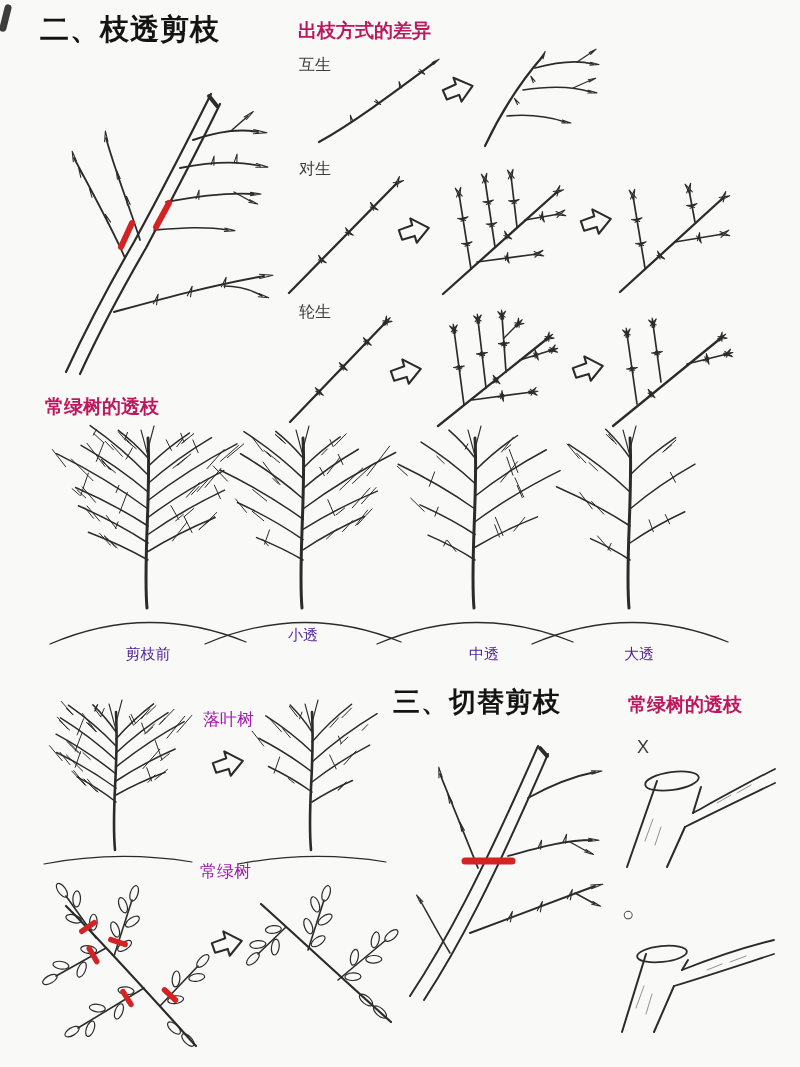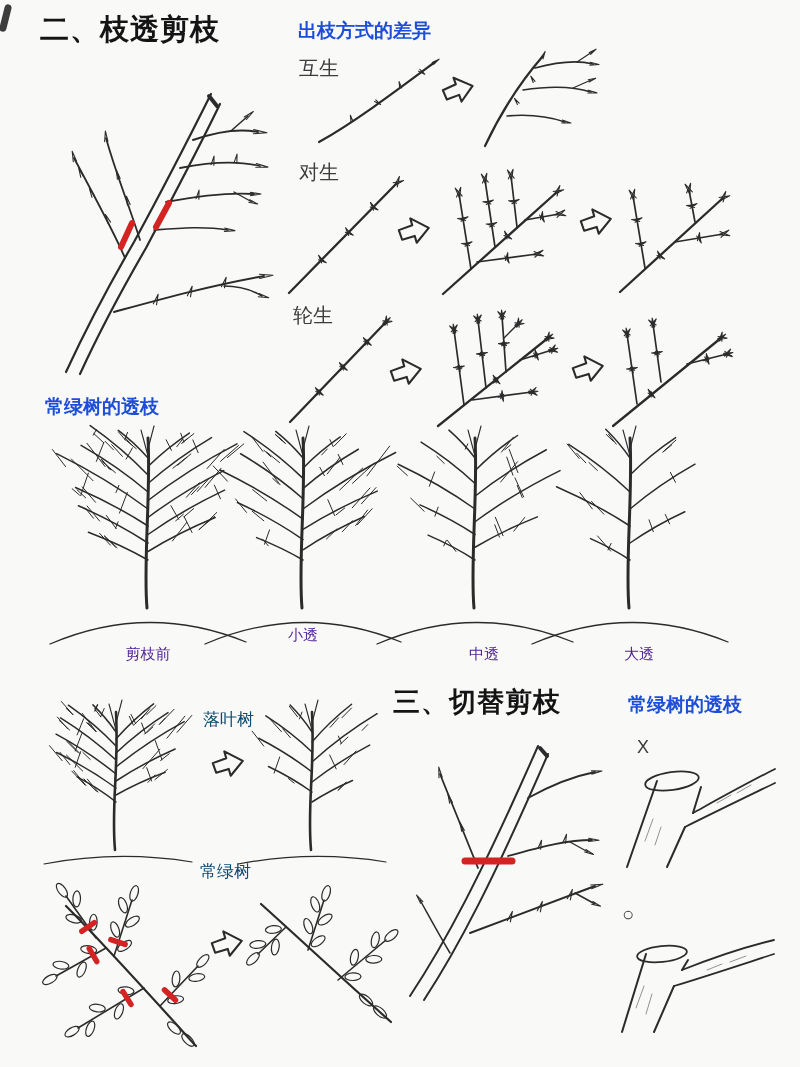--- a/index.html
+++ b/index.html
@@ -2,24 +2,24 @@
 <html><head>
 <meta charset="utf-8">
 <style>
   html,body{margin:0;padding:0;background:#e8e8e8;}
   .page{position:relative;width:800px;height:1067px;background:#f9f9f8;overflow:hidden;
         font-family:"Liberation Sans","DejaVu Sans",sans-serif;color:#222;}
   .abs{position:absolute;white-space:nowrap;}
   svg.art{position:absolute;overflow:visible;}
   .h1{font-size:29px;font-weight:bold;color:#141414;letter-spacing:1px;}
   .h1.big3{font-size:27px;text-align:right;}
-  .h2{font-size:19px;font-weight:bold;color:#1d4ed8;}
-  .lbl{font-size:20px;color:#3c3c3c;}
+  .h2{font-size:19px;font-weight:bold;color:#be185d;}
+  .lbl{font-size:16px;color:#3c3c3c;}
   .cap{font-size:15px;color:#4c1d95;transform:translateX(-50%);}
-  .cap2{font-size:17px;color:#0c4a6e;}
+  .cap2{font-size:17px;color:#a21caf;}
   .mark{font-size:18px;color:#3a3a3a;}
   .mark.circle{font-size:20px;}
   .smudge{position:absolute;left:2px;top:4px;width:7px;height:28px;background:#1c1c1c;
           border-radius:4px;transform:rotate(14deg);opacity:.85;}
 </style>
 </head>
 <body>
 
 <div class="page">
   <div class="smudge"></div>
@@ -167,21 +167,21 @@
       <path d="M79.8255718685507 28.91982935808507L71.5160654341864 29.579926580375815L79.62808784800546 31.497924985827407" fill="none" stroke="#2b2b2b" stroke-width="1.1" stroke-linecap="round" stroke-linejoin="round"></path>
       <path d="M75.0930683025739 32.348241150595825L81.95926335649825 27.62182696994234L73.97504666733639 30.016802833312752" fill="none" stroke="#2b2b2b" stroke-width="1.1" stroke-linecap="round" stroke-linejoin="round"></path>
       <path d="M77.33154213038732 15.92959245268382L70.0231173841614 8.239409348005992L74.62338553316945 17.79919603035103" fill="none" stroke="#2b2b2b" stroke-width="1.1" stroke-linecap="round" stroke-linejoin="round"></path>
       <path d="M74.79527015932393 17.766967662947067L75.61989925856871 7.190012746554621L71.5937734688754 17.005424076717304" fill="none" stroke="#2b2b2b" stroke-width="1.1" stroke-linecap="round" stroke-linejoin="round"></path>
       <path d="M108.11325056762439 25.848333965358613L110.80420695628713 15.586231735842734L105.09802350378301 24.530026168916866" fill="none" stroke="#2b2b2b" stroke-width="1.1" stroke-linecap="round" stroke-linejoin="round"></path>
       <path d="M105.21590994791983 24.65919961302424L114.64273939833573 19.79228324149174L104.17802285169421 21.536329127690443" fill="none" stroke="#2b2b2b" stroke-width="1.1" stroke-linecap="round" stroke-linejoin="round"></path>
       <path d="M47.405847785801534 81.83371792584188L42.470243975367886 75.11631957885884L45.10994235696516 83.02300143535278" fill="none" stroke="#2b2b2b" stroke-width="1.1" stroke-linecap="round" stroke-linejoin="round"></path>
       <path d="M41.99961573693639 79.61487758574678L49.63267319327872 82.96451329635688L43.393286408239845 77.43697513979025" fill="none" stroke="#2b2b2b" stroke-width="1.1" stroke-linecap="round" stroke-linejoin="round"></path>
     </svg>
 
-  <div class="abs lbl" style="left:293px;top:302px">轮生</div>
+  <div class="abs lbl" style="left:299px;top:302px">轮生</div>
   <svg id="r3a" class="art" style="left:288px;top:312px" width="105" height="115" viewBox="0 0 105 115">
       <path d="M2 110L98 10" fill="none" stroke="#2b2b2b" stroke-width="2.3" stroke-linecap="round" stroke-linejoin="round"></path>
       <path d="M33.50648195416148 81.35114041897882L27.401082350569013 75.67595573422443L31.473671481685244 82.94903233871112" fill="none" stroke="#2b2b2b" stroke-width="1.1" stroke-linecap="round" stroke-linejoin="round"></path>
       <path d="M27.825937794291484 79.44720799881311L35.259117471900744 83.2196694507029L29.3395619329488 77.35089719861465" fill="none" stroke="#2b2b2b" stroke-width="1.1" stroke-linecap="round" stroke-linejoin="round"></path>
       <path d="M31.126299622614216 77.82433261818774L28.57302752032042 83.32273886646992L32.68837853529444 78.87127217300218" fill="none" stroke="#2b2b2b" stroke-width="1.1" stroke-linecap="round" stroke-linejoin="round"></path>
       <path d="M57.50648195416149 56.35114041897881L51.40108235056902 50.67595573422443L55.47367148168525 57.94903233871112" fill="none" stroke="#2b2b2b" stroke-width="1.1" stroke-linecap="round" stroke-linejoin="round"></path>
       <path d="M51.82593779429149 54.447207998813106L59.25911747190075 58.21966945070289L53.339561932948804 52.35089719861463" fill="none" stroke="#2b2b2b" stroke-width="1.1" stroke-linecap="round" stroke-linejoin="round"></path>
       <path d="M55.12629962261422 52.82433261818773L52.57302752032042 58.32273886646991L56.68837853529445 53.871272173002176" fill="none" stroke="#2b2b2b" stroke-width="1.1" stroke-linecap="round" stroke-linejoin="round"></path>
       <path d="M81.5064819541615 31.351140418978815L75.40108235056903 25.675955734224434L79.47367148168526 32.94903233871113" fill="none" stroke="#2b2b2b" stroke-width="1.1" stroke-linecap="round" stroke-linejoin="round"></path>
       <path d="M75.82593779429149 29.447207998813113L83.25911747190077 33.219669450702895L77.33956193294881 27.35089719861464" fill="none" stroke="#2b2b2b" stroke-width="1.1" stroke-linecap="round" stroke-linejoin="round"></path>

